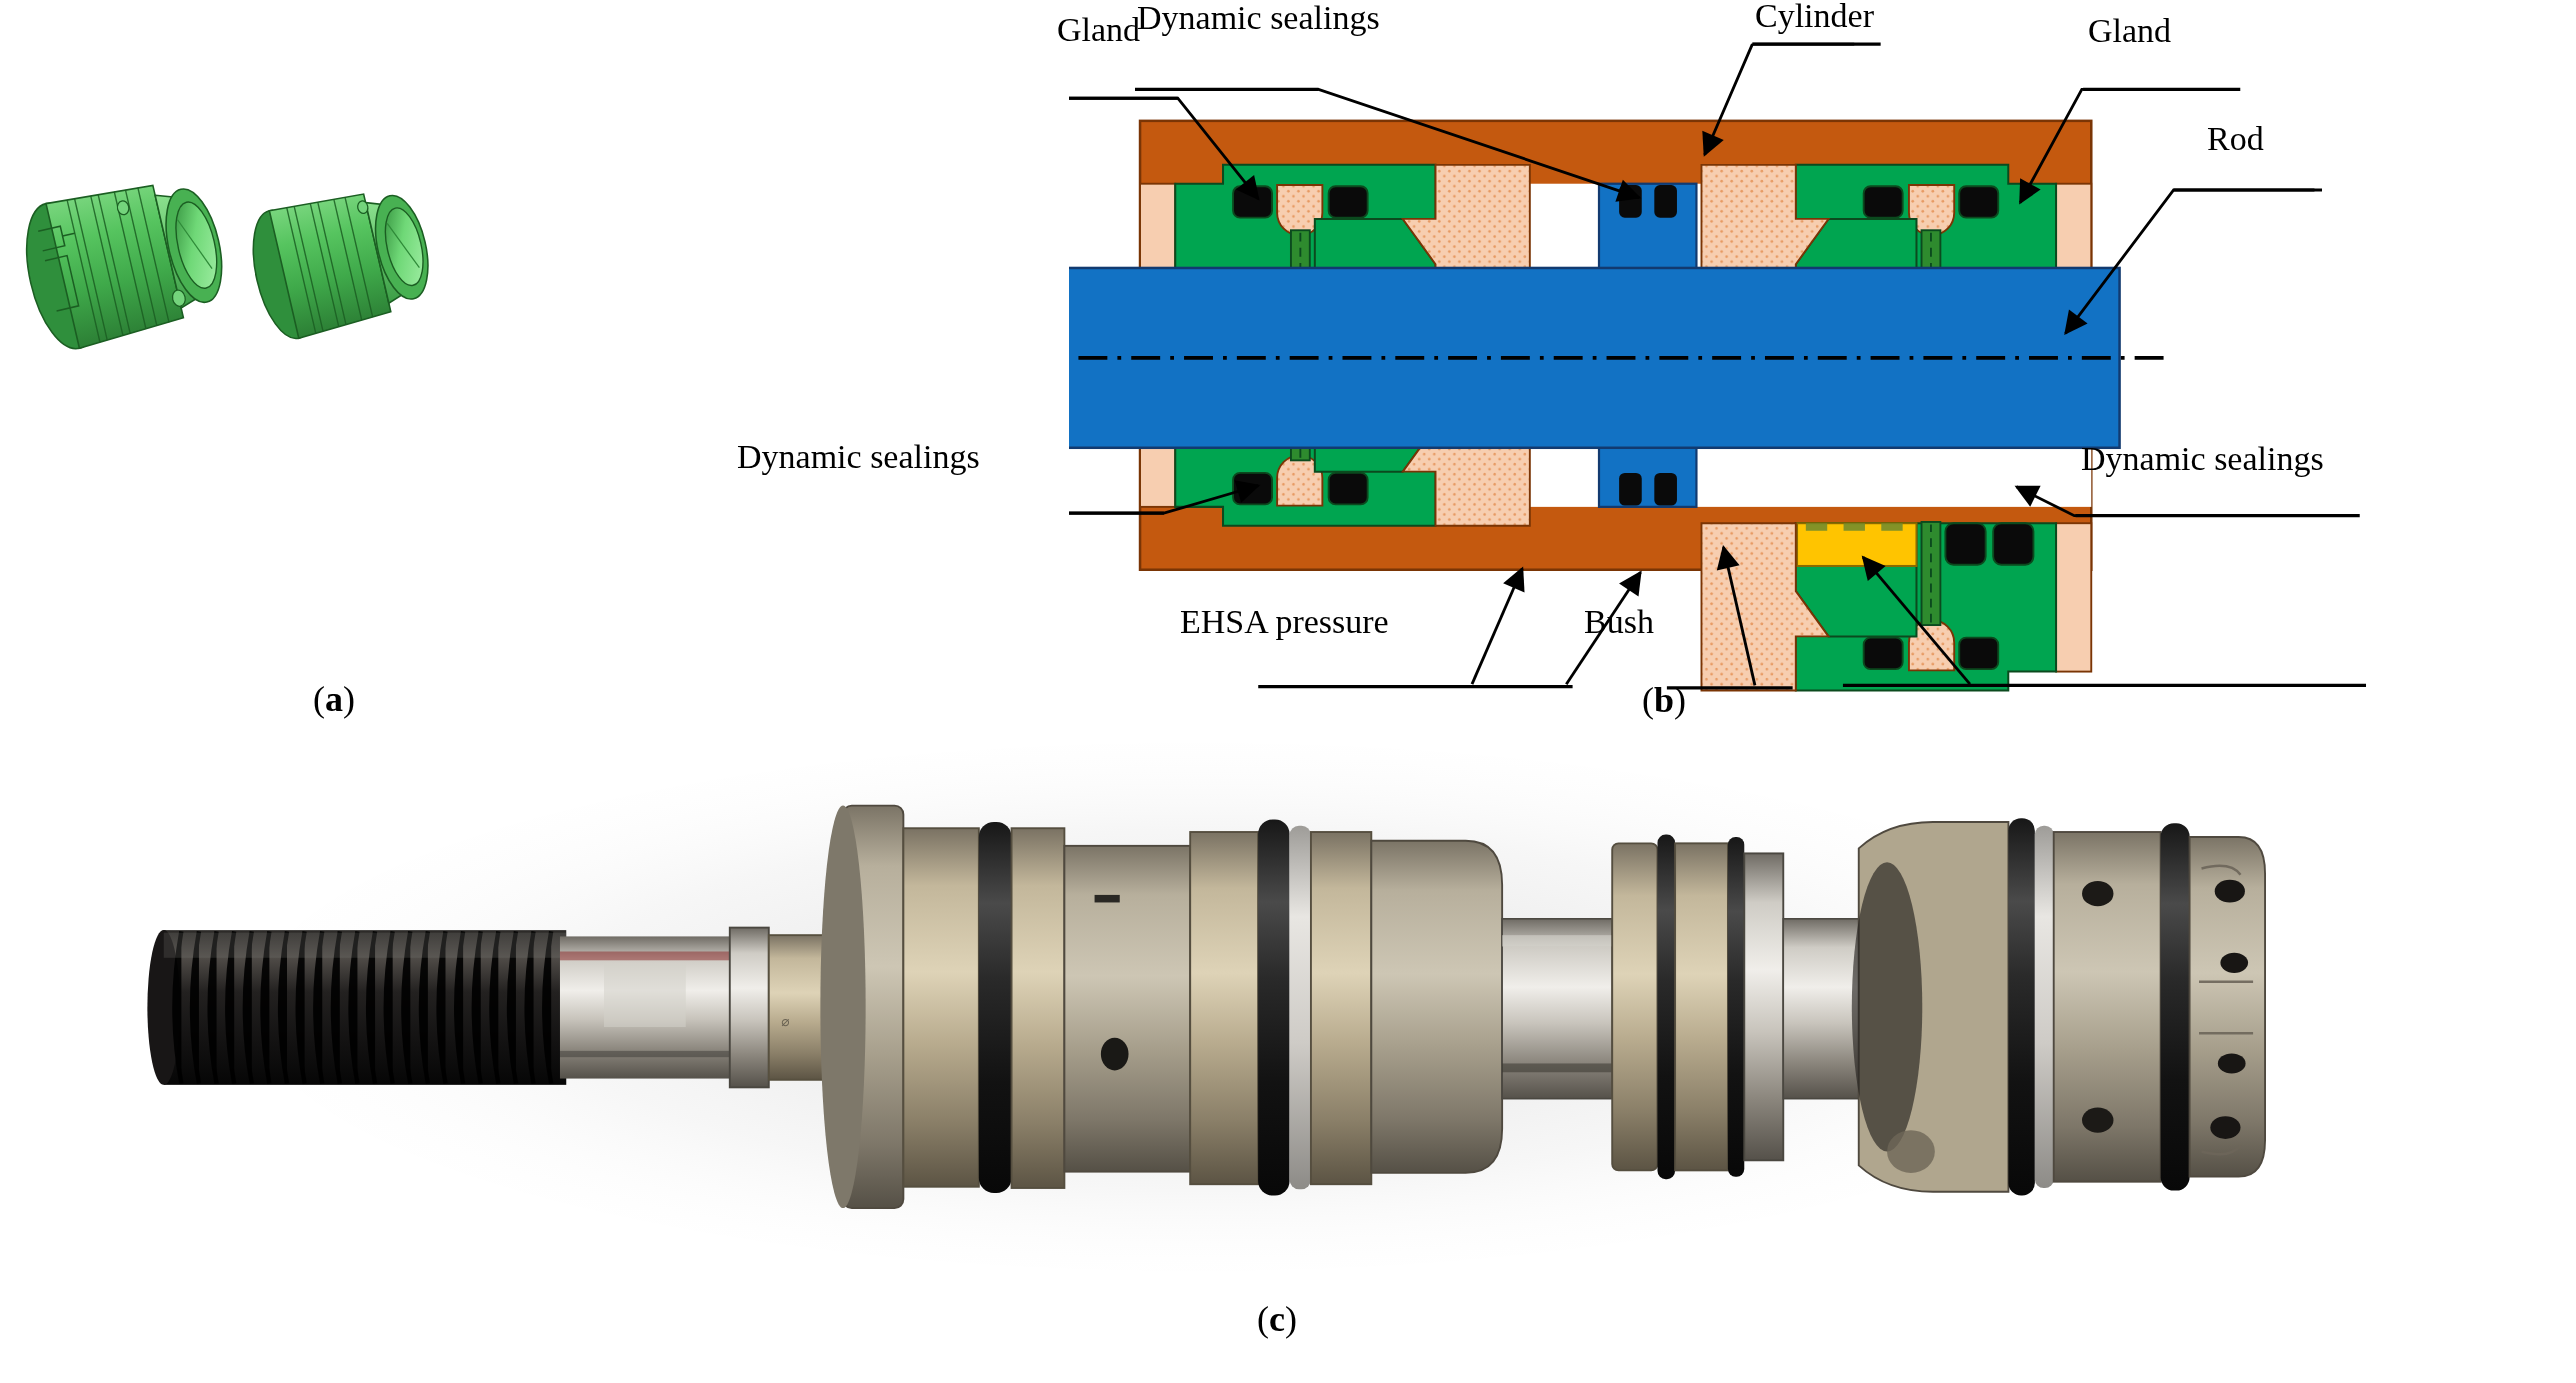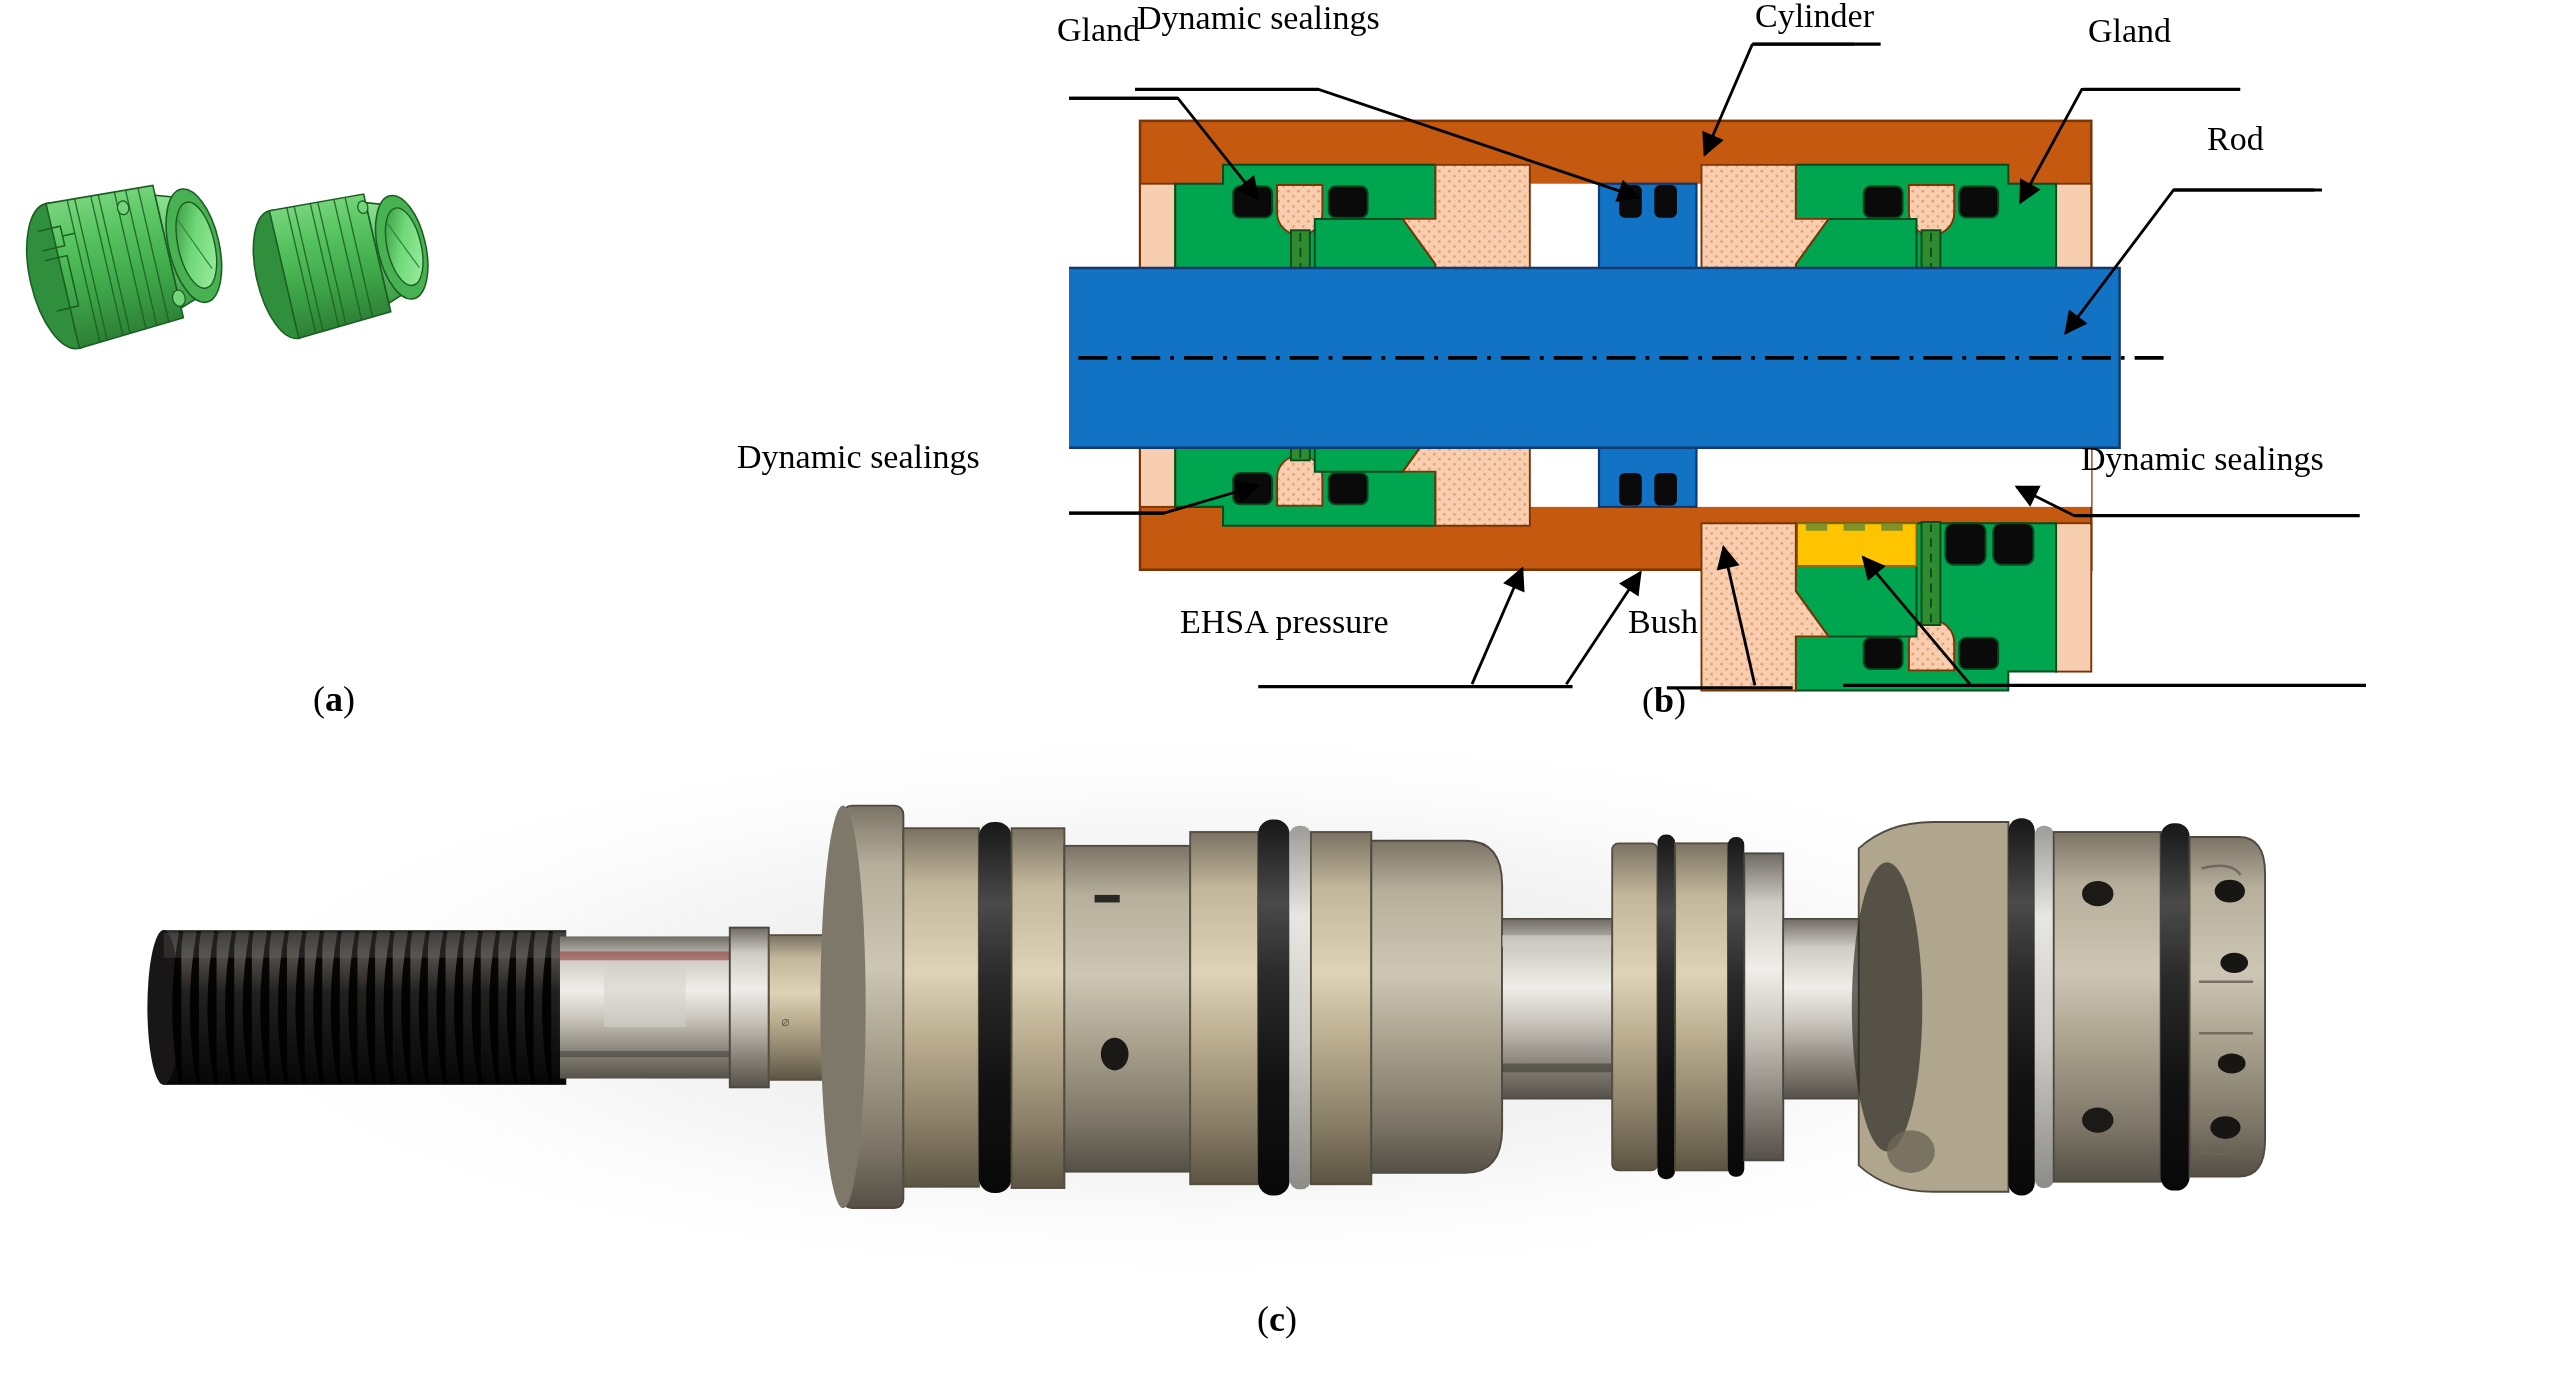--- a/index.html
+++ b/index.html
@@ -209,21 +209,21 @@
   <div class="lbl" style="left:2088px;top:14px;">Gland</div>
 
   <div class="lbl" style="left:2207px;top:122px;">Rod</div>
 
   <div class="lbl" style="left:737px;top:440px;">Dynamic sealings</div>
 
   <div class="lbl" style="left:2081px;top:442px;">Dynamic sealings</div>
 
   <div class="lbl" style="left:1180px;top:605px;">EHSA pressure</div>
 
-  <div class="lbl" style="left:1628px;top:605px;">Bush</div>
+  <div class="lbl" style="left:1584px;top:605px;">Bush</div>
 
 
   <svg class="photo-svg" width="2151" height="598" viewBox="0 0 3420 950">
     <defs>
       <radialGradient id="halo" cx="50%" cy="50%" r="55%">
         <stop offset="0%" stop-color="#d8d8d8" stop-opacity=".85"></stop>
         <stop offset="62%" stop-color="#eeeeee" stop-opacity=".5"></stop>
         <stop offset="100%" stop-color="#ffffff" stop-opacity="0"></stop>
       </radialGradient>
       <linearGradient id="steel" x1="0" y1="0" x2="0" y2="1">

